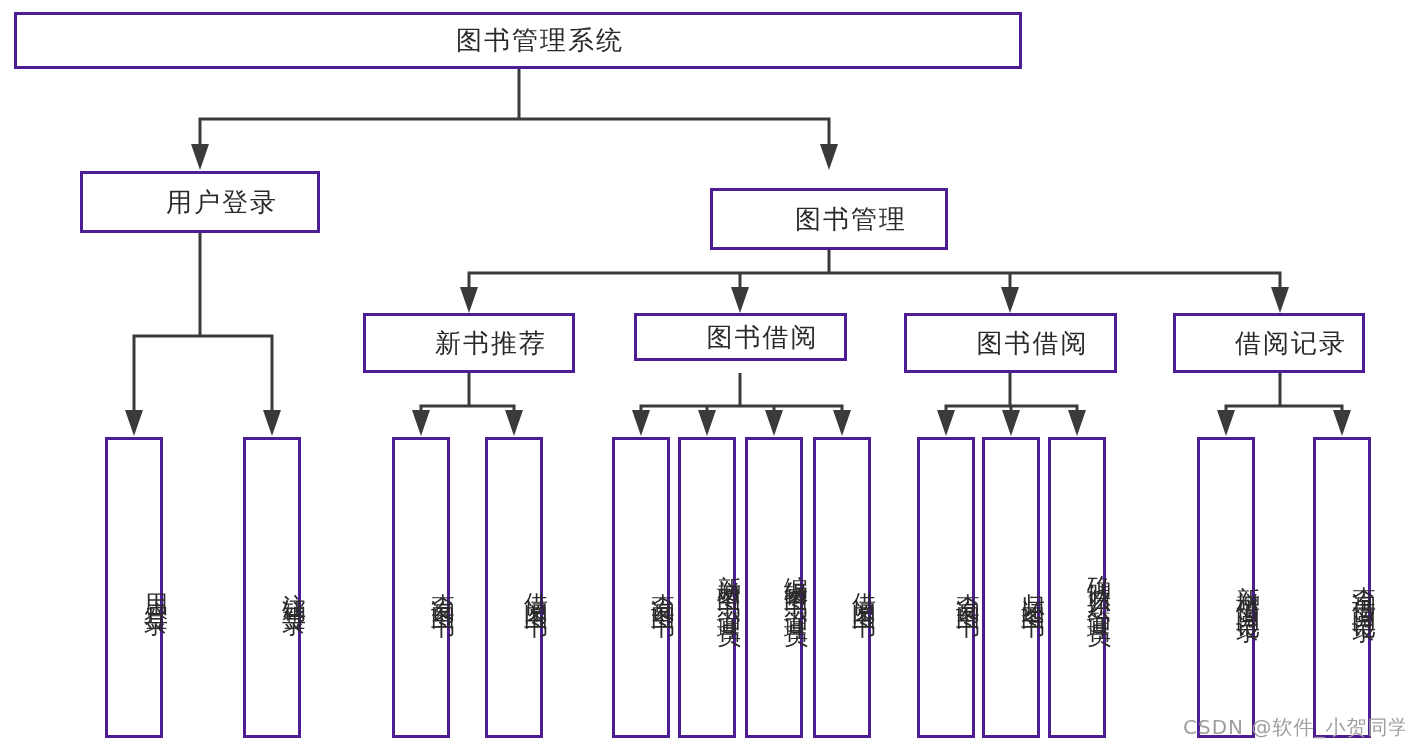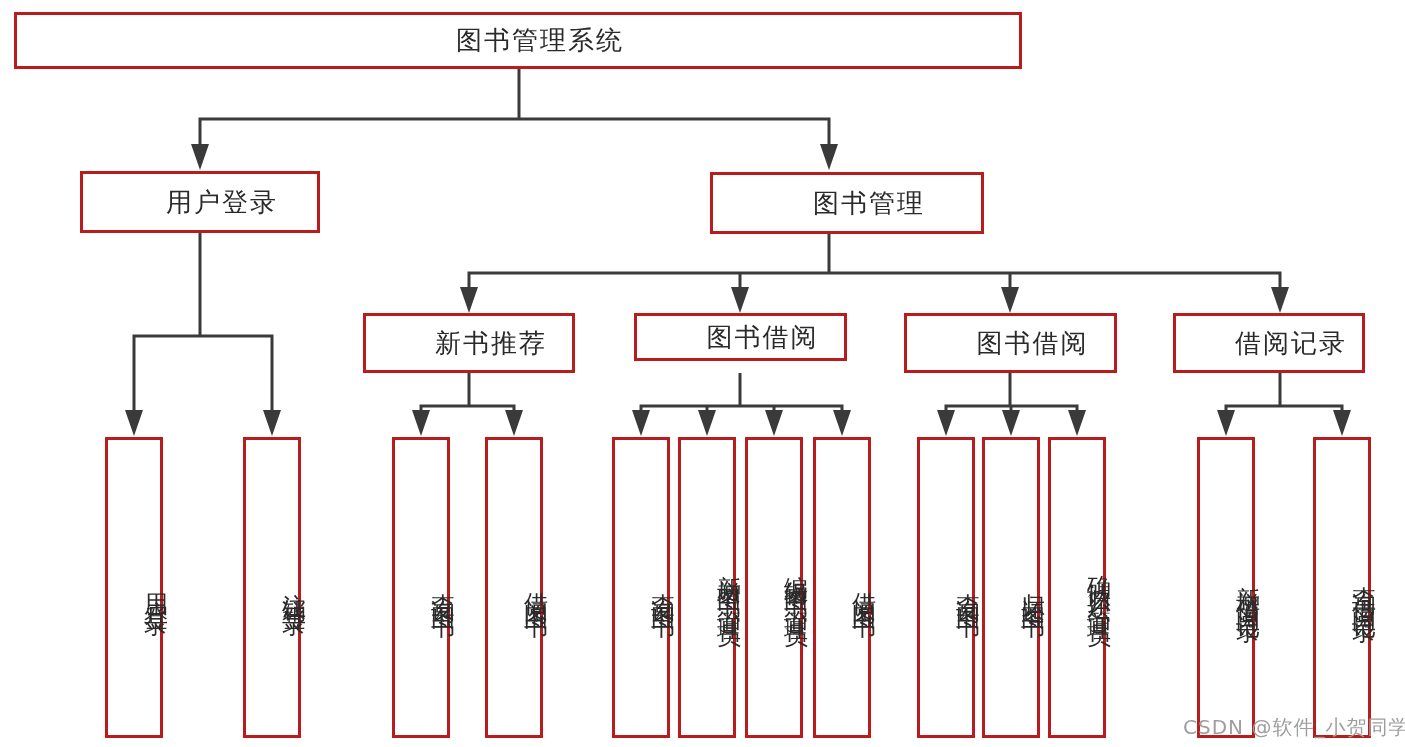--- a/index.html
+++ b/index.html
@@ -7,21 +7,21 @@
     width: 1405px; height: 747px;
     background: #ffffff;
     font-family: "DejaVu Sans", "Liberation Sans", sans-serif;
     overflow: hidden;
   }
   .stage { position: relative; width: 1405px; height: 747px; background: #ffffff; }
   .wires { position: absolute; left: 0; top: 0; z-index: 0; }
   .node {
     position: absolute;
     background: #ffffff;
-    border: 3px solid #b91c1c;
+    border: 3px solid #4c1d95;
     display: flex; align-items: center; justify-content: center;
     color: #2a2a2a;
     z-index: 1;
     padding-left: 44px;
   }
   .hbox span {
     font-size: 26px;
     letter-spacing: 2px;
     white-space: nowrap;
   }
@@ -124,21 +124,21 @@
     </g>
   </svg>
 
   <div class="node hbox" style="left:14px; top:12px; width:1008px; height:57px">
     <span>图书管理系统</span>
   </div>
 
   <div class="node hbox" style="left:80px; top:171px; width:240px; height:62px">
     <span>用户登录</span>
   </div>
-  <div class="node hbox" style="left:710px; top:172px; width:274px; height:62px">
+  <div class="node hbox" style="left:710px; top:188px; width:238px; height:62px">
     <span>图书管理</span>
   </div>
 
   <div class="node hbox" style="left:363px; top:313px; width:212px; height:60px">
     <span>新书推荐</span>
   </div>
   <div class="node hbox" style="left:634px; top:313px; width:213px; height:48px">
     <span>图书借阅</span>
   </div>
   <div class="node hbox" style="left:904px; top:313px; width:213px; height:60px">

